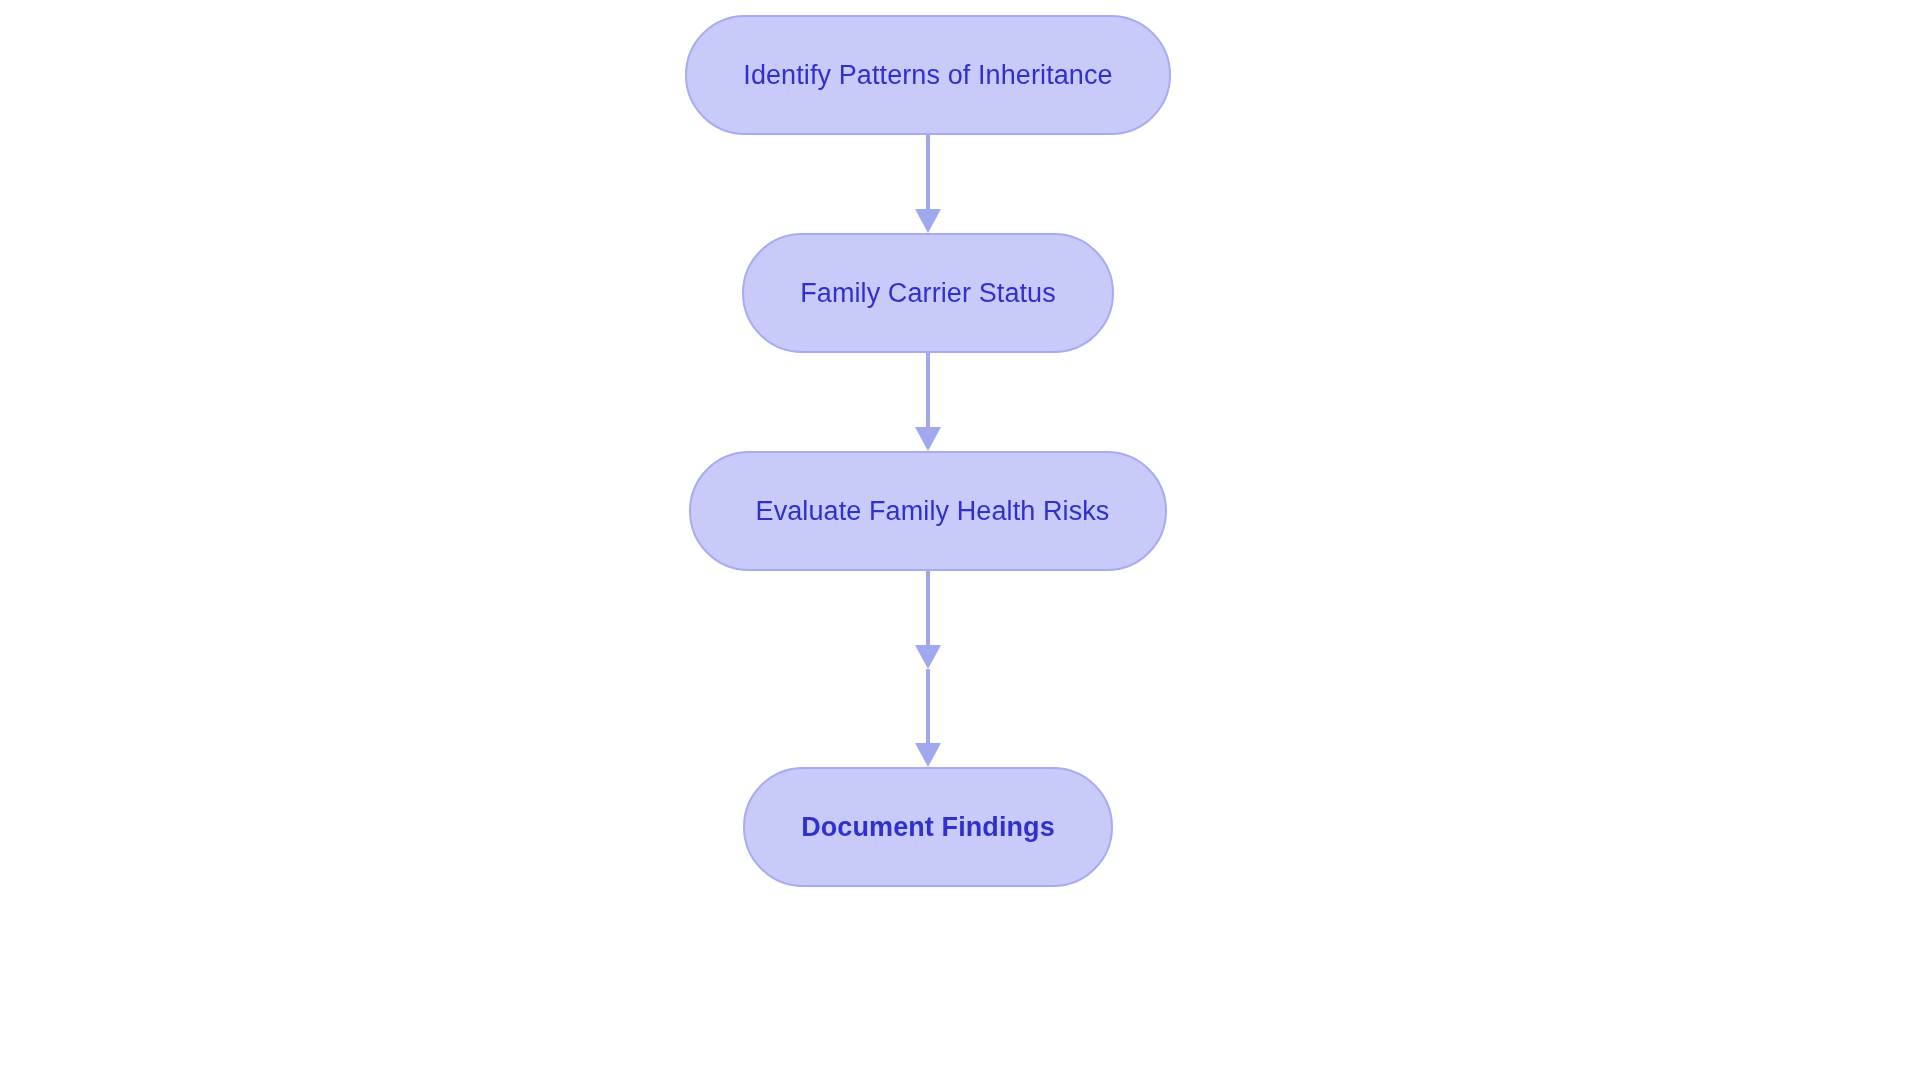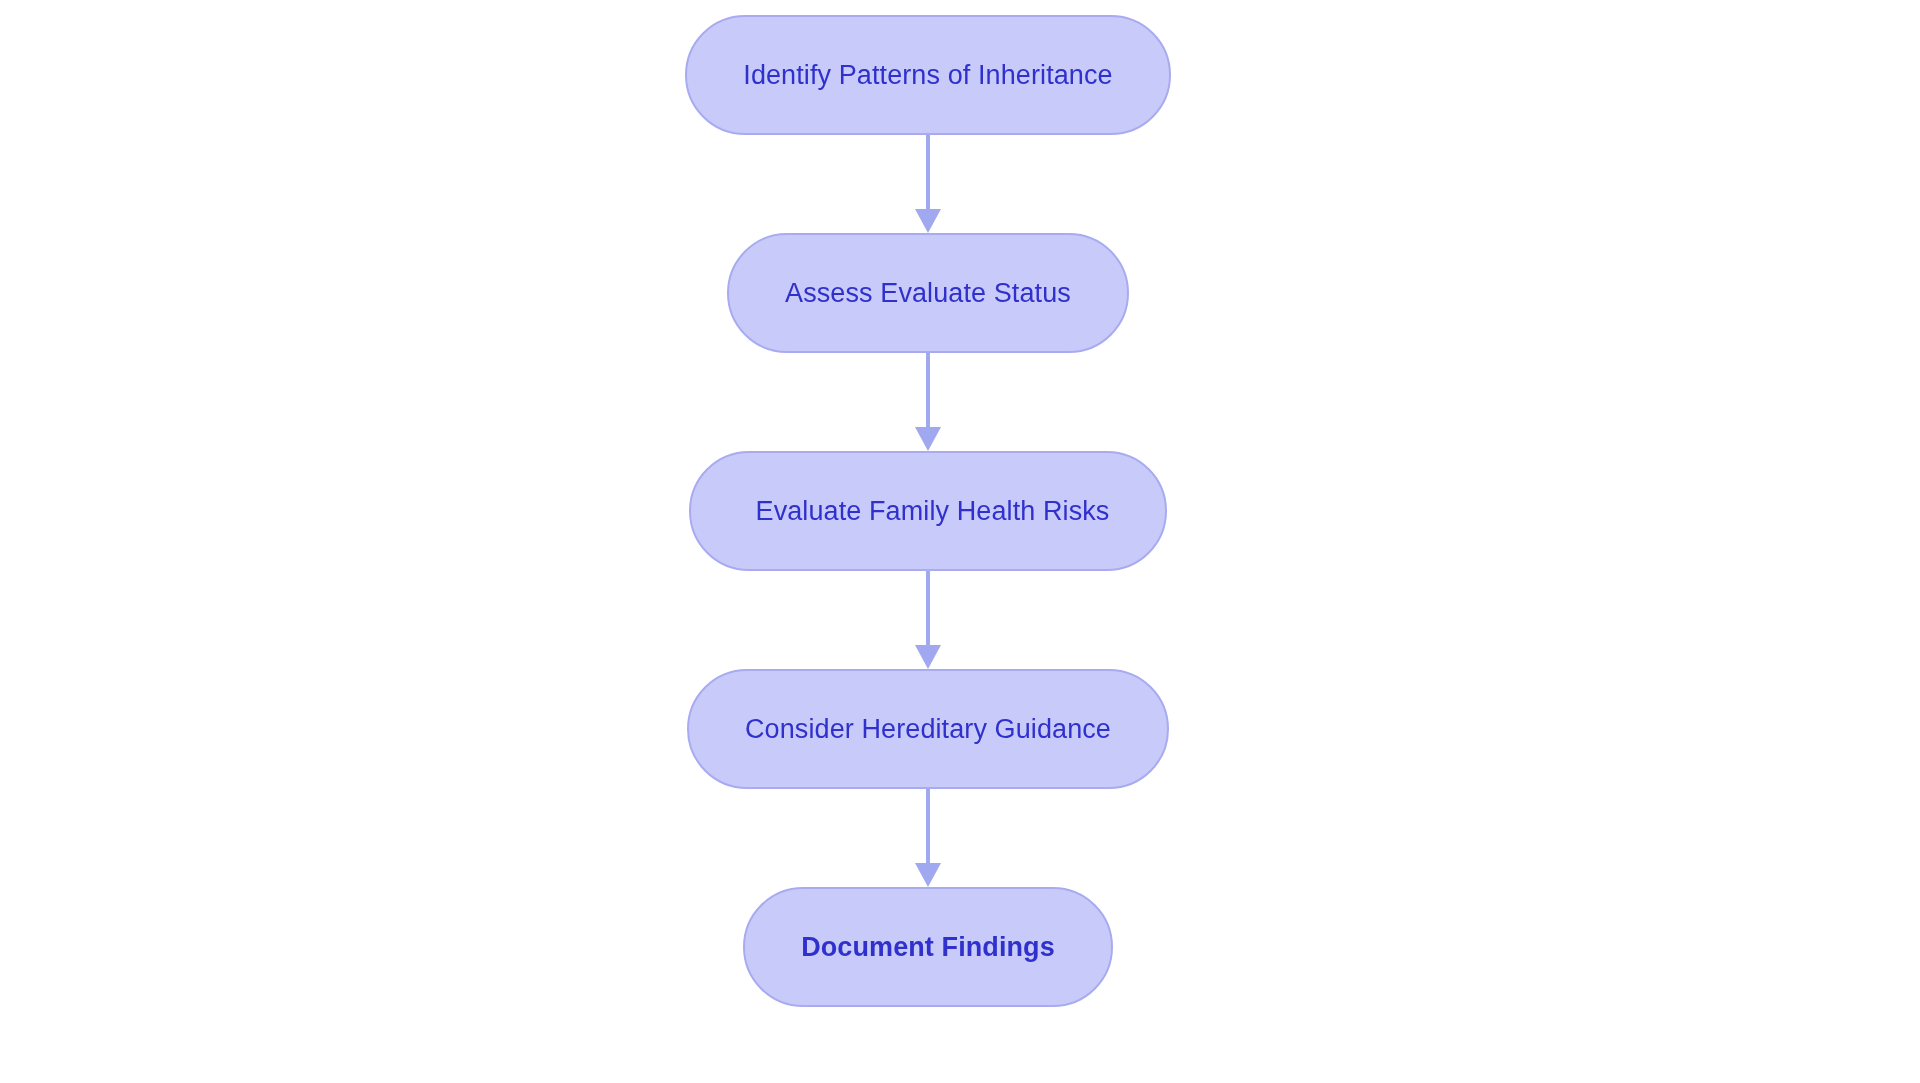--- a/index.html
+++ b/index.html
@@ -95,40 +95,37 @@
     <div class="node" style="background: rgb(200, 202, 249); border-color: rgb(168, 171, 240); height: 120px; border-radius: 60px;">
       <span class="node-label" style="color: rgb(48, 48, 204);">Identify Patterns of Inheritance</span>
     </div>
 
     <div class="connector">
       <div class="connector-line" style="background: rgb(160, 168, 240);"></div>
       <div class="connector-arrow" style="border-top-color: rgb(160, 168, 240);"></div>
     </div>
 
     <div class="node" style="background: rgb(200, 202, 249); border-color: rgb(168, 171, 240); height: 120px; border-radius: 60px;">
-      <span class="node-label" style="color: rgb(48, 48, 204);">Assess Evaluate Status</span>
+      <span class="node-label" style="color: rgb(48, 48, 204);">Family Carrier Status</span>
     </div>
 
     <div class="connector">
       <div class="connector-line" style="background: rgb(160, 168, 240);"></div>
       <div class="connector-arrow" style="border-top-color: rgb(160, 168, 240);"></div>
     </div>
 
     <div class="node" style="background: rgb(200, 202, 249); border-color: rgb(168, 171, 240); height: 120px; border-radius: 60px;">
       <span class="node-label" style="color: rgb(48, 48, 204); margin-left: 9px;">Evaluate Family Health Risks</span>
     </div>
 
     <div class="connector">
       <div class="connector-line" style="background: rgb(160, 168, 240);"></div>
       <div class="connector-arrow" style="border-top-color: rgb(160, 168, 240);"></div>
     </div>
 
-    <div class="node" style="background: rgb(200, 202, 249); border-color: rgb(168, 171, 240); height: 120px; border-radius: 60px;">
-      <span class="node-label" style="color: rgb(48, 48, 204);">Consider Hereditary Guidance</span>
-    </div>
 
     <div class="connector">
       <div class="connector-line" style="background: rgb(160, 168, 240);"></div>
       <div class="connector-arrow" style="border-top-color: rgb(160, 168, 240);"></div>
     </div>
 
     <div class="node" style="background: rgb(200, 202, 249); border-color: rgb(168, 171, 240); height: 120px; border-radius: 60px;">
       <span class="node-label" style="color: rgb(48, 48, 204); font-weight: bold;">Document Findings</span>
     </div>
 

